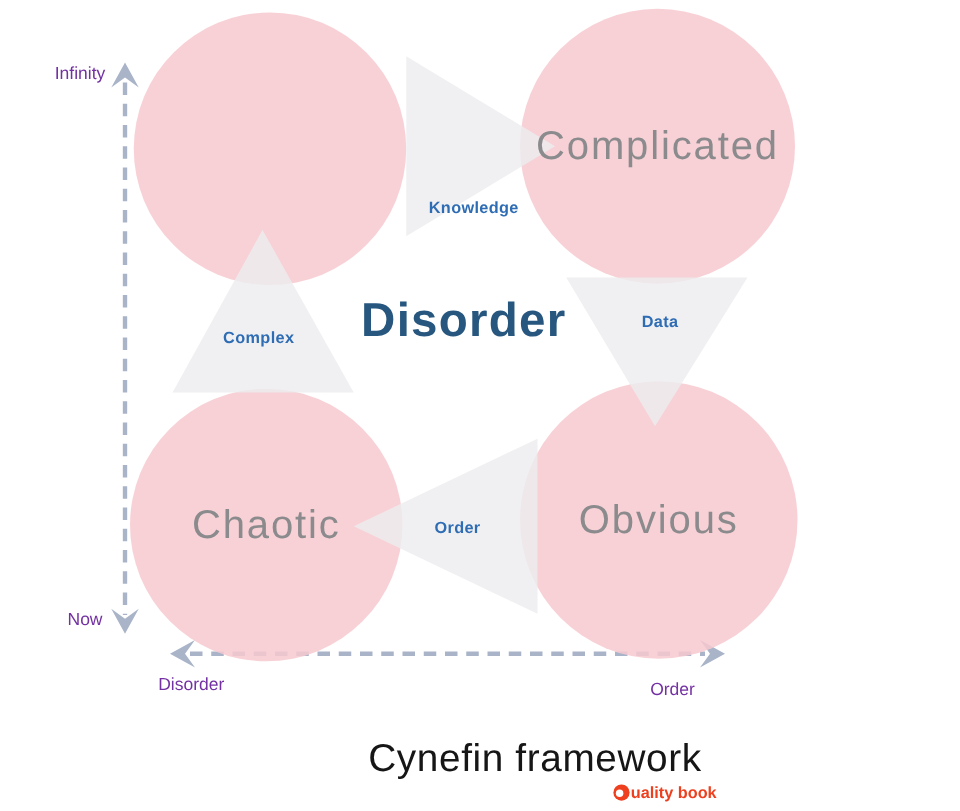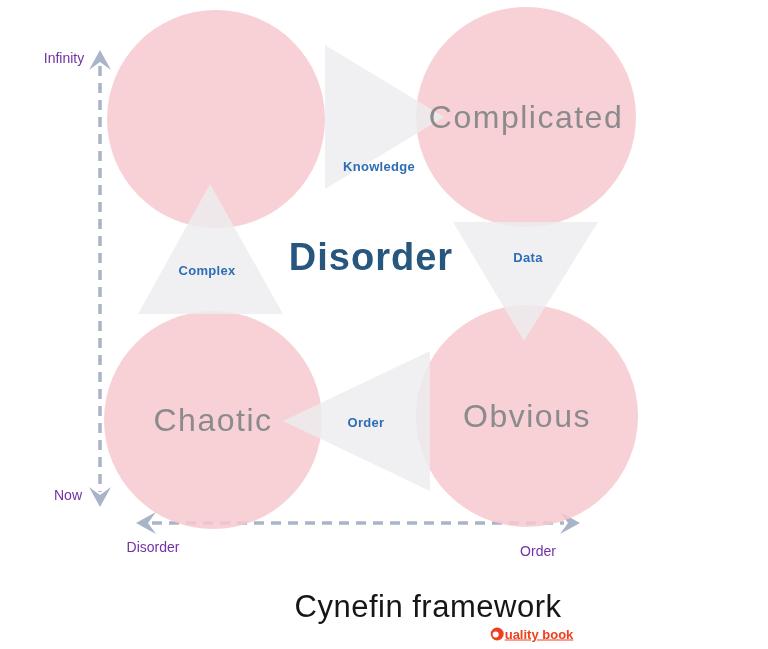--- a/index.html
+++ b/index.html
@@ -37,21 +37,20 @@
     color:var(--axis-purple,#7331a3);
   }
   .diagram-title {
     font-size:31px; letter-spacing:.5px;
     color:var(--title-color,#161616);
   }
   .brand {
     display:flex; align-items:center; gap:0;
     font-size:13px; font-weight:bold;
     color:var(--brand-orange,#ee401f);
-    text-decoration:underline;
   }
   .logo-q {
     width:13px; height:13px; border-radius:50%;
     background:var(--brand-orange,#ee401f);
     position:relative; display:inline-block; margin-right:1px;
   }
   .logo-q::after {
     content:""; position:absolute; left:2px; top:4px;
     width:6px; height:6px; border-radius:50%; background:#ffffff;
   }

